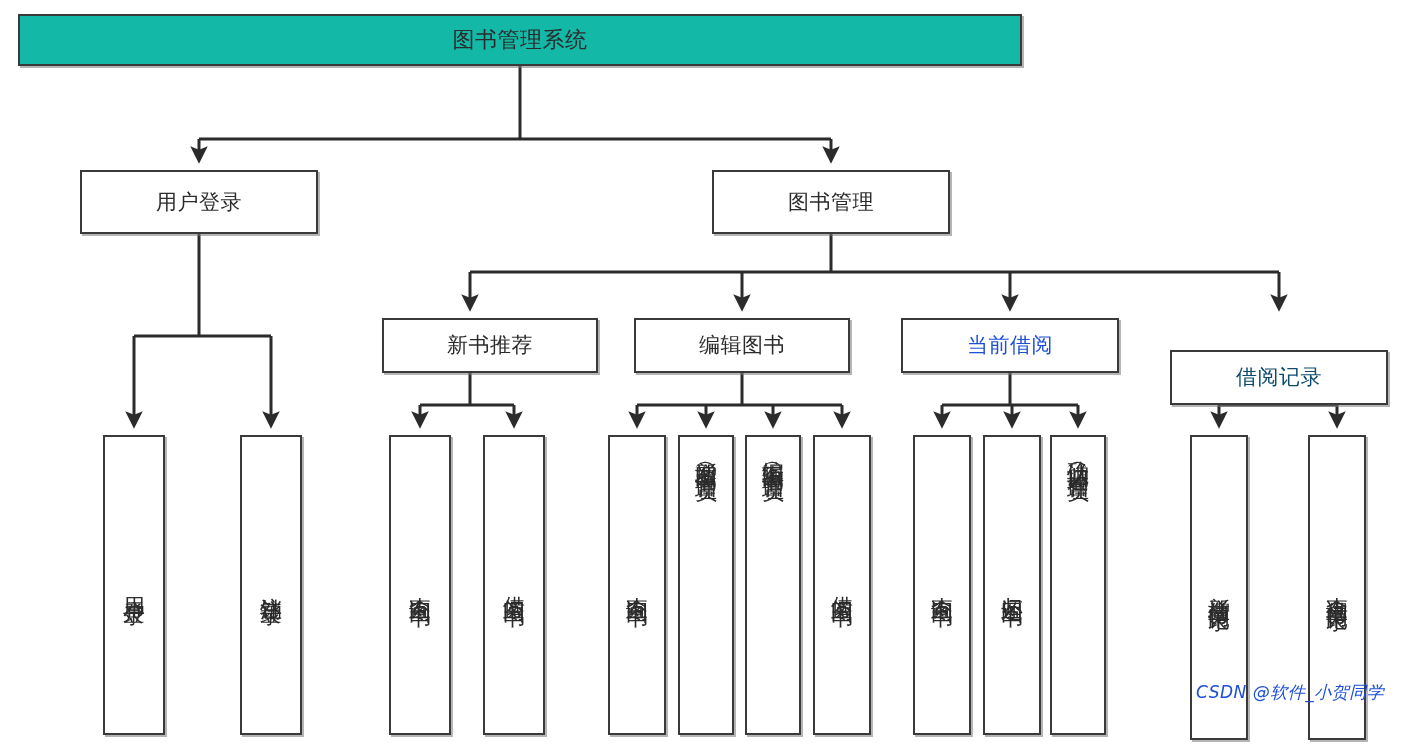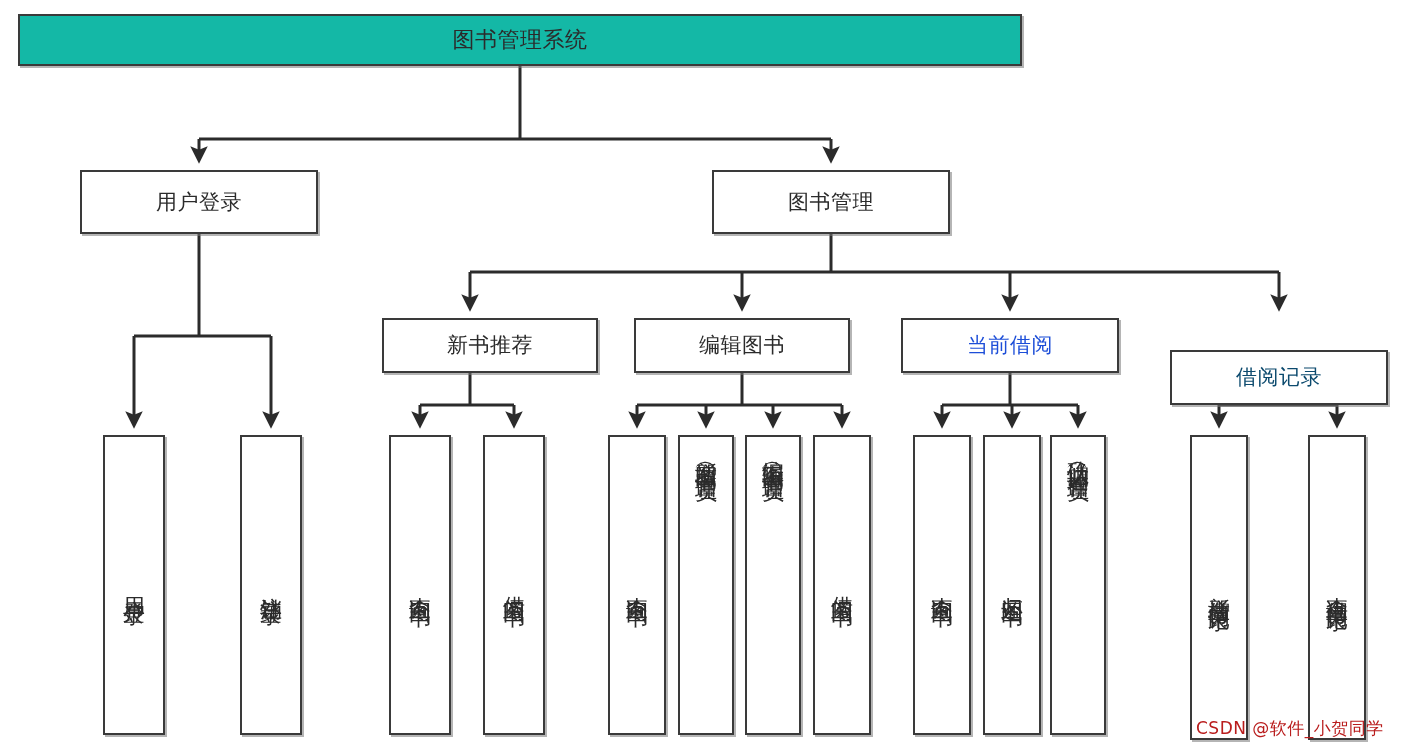--- a/index.html
+++ b/index.html
@@ -188,17 +188,17 @@
   <div class="node vert" style="left: 1050px; top: 435px; width: 56px; height: 300px; background: rgb(255, 255, 255); border-color: rgb(58, 58, 58); color: rgb(43, 43, 43);">
     <span class="label">确认归还（管理员）</span>
   </div>
   <div class="node vert centered" style="left: 1190px; top: 435px; width: 58px; height: 305px; background: rgb(255, 255, 255); border-color: rgb(58, 58, 58); color: rgb(43, 43, 43);">
     <span class="label">新增借阅记录</span>
   </div>
   <div class="node vert centered" style="left: 1308px; top: 435px; width: 58px; height: 305px; background: rgb(255, 255, 255); border-color: rgb(58, 58, 58); color: rgb(43, 43, 43);">
     <span class="label">查询借阅记录</span>
   </div>
 
-  <div class="watermark" style="left: 1196px; top: 717px; color: #b91c1c;">
+  <div class="watermark" style="left: 1196px; top: 681px; color: #1d4ed8; font-style: italic;">
     <span>CSDN @软件_小贺同学</span>
   </div>
 
 </div>
 
 </body></html>

